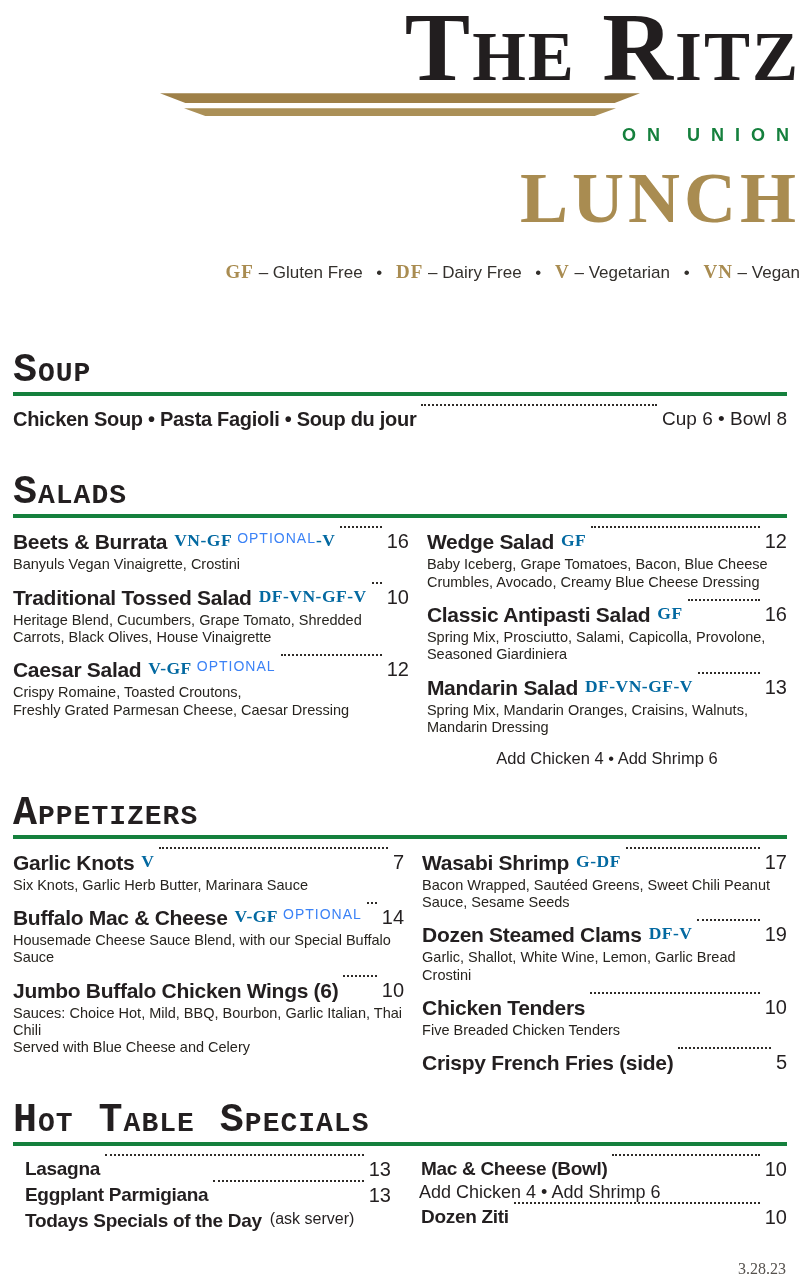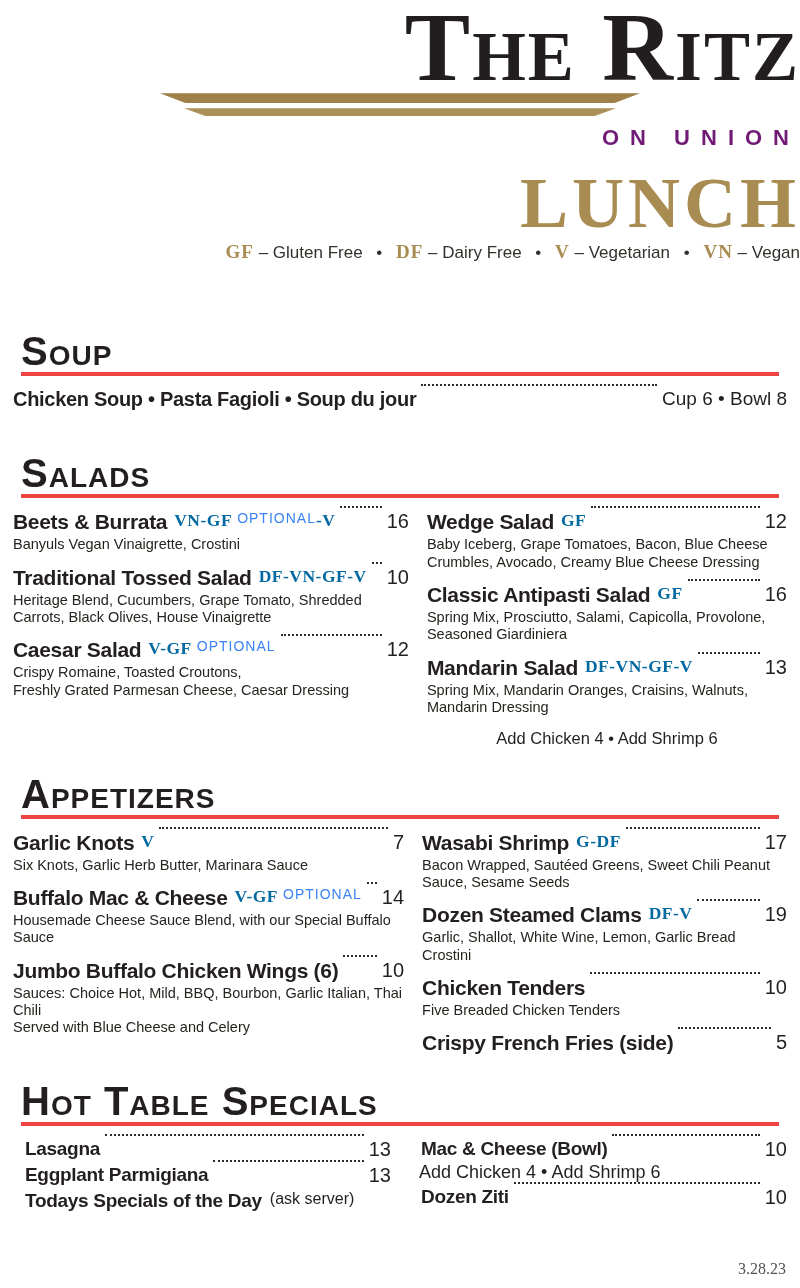--- a/index.html
+++ b/index.html
@@ -14,37 +14,37 @@
     font-family:"Liberation Serif", serif; font-variant:small-caps;
     font-weight:700; font-size:98px; line-height:0.92; letter-spacing:2px;
     color:#221e1f;
   }
   .bars { width:480px; margin:1px auto 0; }
   .bar1 { height:10px; background:#9e8048;
           clip-path:polygon(0 0,100% 0,calc(100% - 26px) 100%,26px 100%); }
   .bar2 { height:8px; width:432px; margin:5px auto 0; background:#ab9057;
           clip-path:polygon(0 0,100% 0,calc(100% - 22px) 100%,22px 100%); }
   .brand-sub {
-    margin-top:9px; font-weight:700; font-size:22px;
-    letter-spacing:11px; padding-left:11px; color:#701a75;margin-left:32px;
+    margin-top:9px; font-weight:700; font-size:18px;
+    letter-spacing:11px; padding-left:11px; color:#15803d;margin-left:32px;
   }
   .menu-title {
     margin-top:16px; font-family:"Liberation Serif", serif; font-weight:700;
     font-size:72px; line-height:1; letter-spacing:4px; color:#a98c51;
   }
-  .legend { margin-top:2px; font-size:17px; color:#33302c;padding-left:28px; }
+  .legend { margin-top:27px; font-size:17px; color:#33302c;padding-left:28px; }
   .legend .ltag { font-family:"Liberation Serif", serif; font-weight:700;
                   font-size:19px; color:#a98c51; letter-spacing:1px; }
   .legend .sep { margin:0 9px; }
   
   main { padding:0 13px; }
   h2.sec {
-    font-family:Liberation Sans, sans-serif; font-variant:small-caps;
+    font-family:Liberation Mono, monospace; font-variant:small-caps;
     font-weight:700; font-size:40px; line-height:1; letter-spacing:1px;
-    margin:8px; padding-bottom:1px; border-bottom:4px solid #ef4444; color:#231f20;
+    margin:0; padding-bottom:1px; border-bottom:4px solid #15803d; color:#231f20;
   }
   .sec-soup { margin-top:68px; }
   .sec-salads { margin-top:42px; }
   .sec-appetizers { margin-top:26px; }
   .sec-hot { margin-top:14px; }
   .cols { display:grid; grid-template-columns:1fr 1fr; column-gap:18px; margin-top:12px; }
   
   .line { display:flex; align-items:flex-start; }
   .nm { font-weight:700; font-size:21px; letter-spacing:-0.3px; white-space:nowrap; }
   .nm-soup { font-size:20px; }

